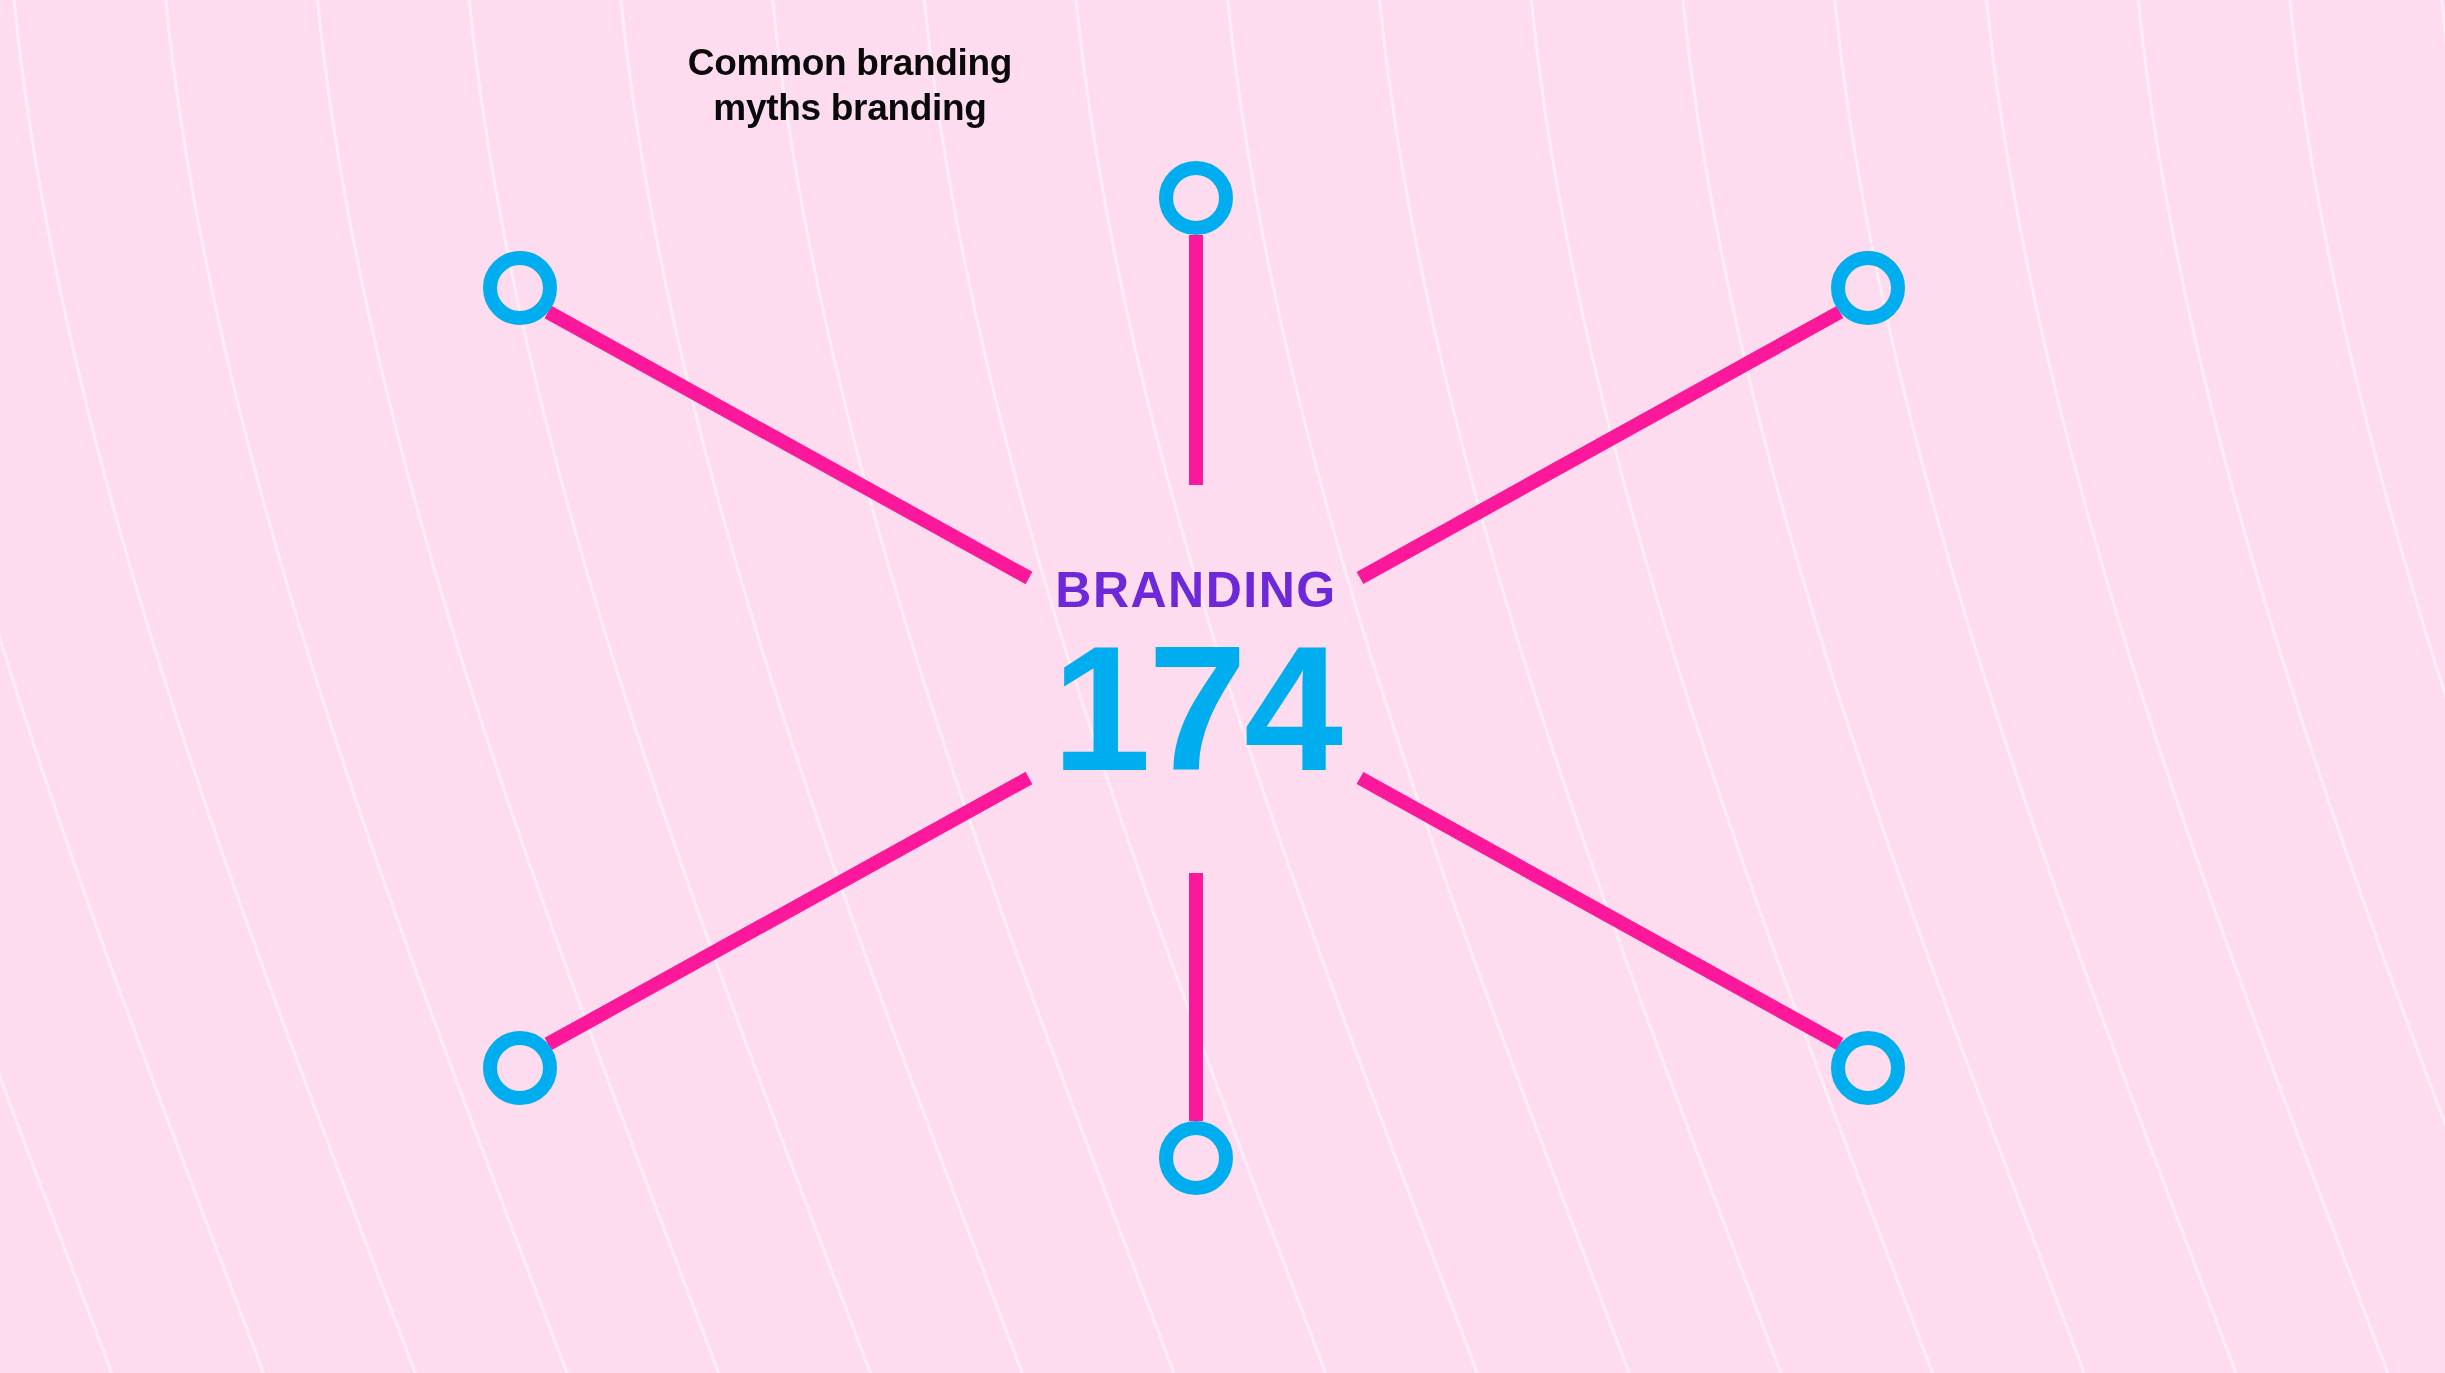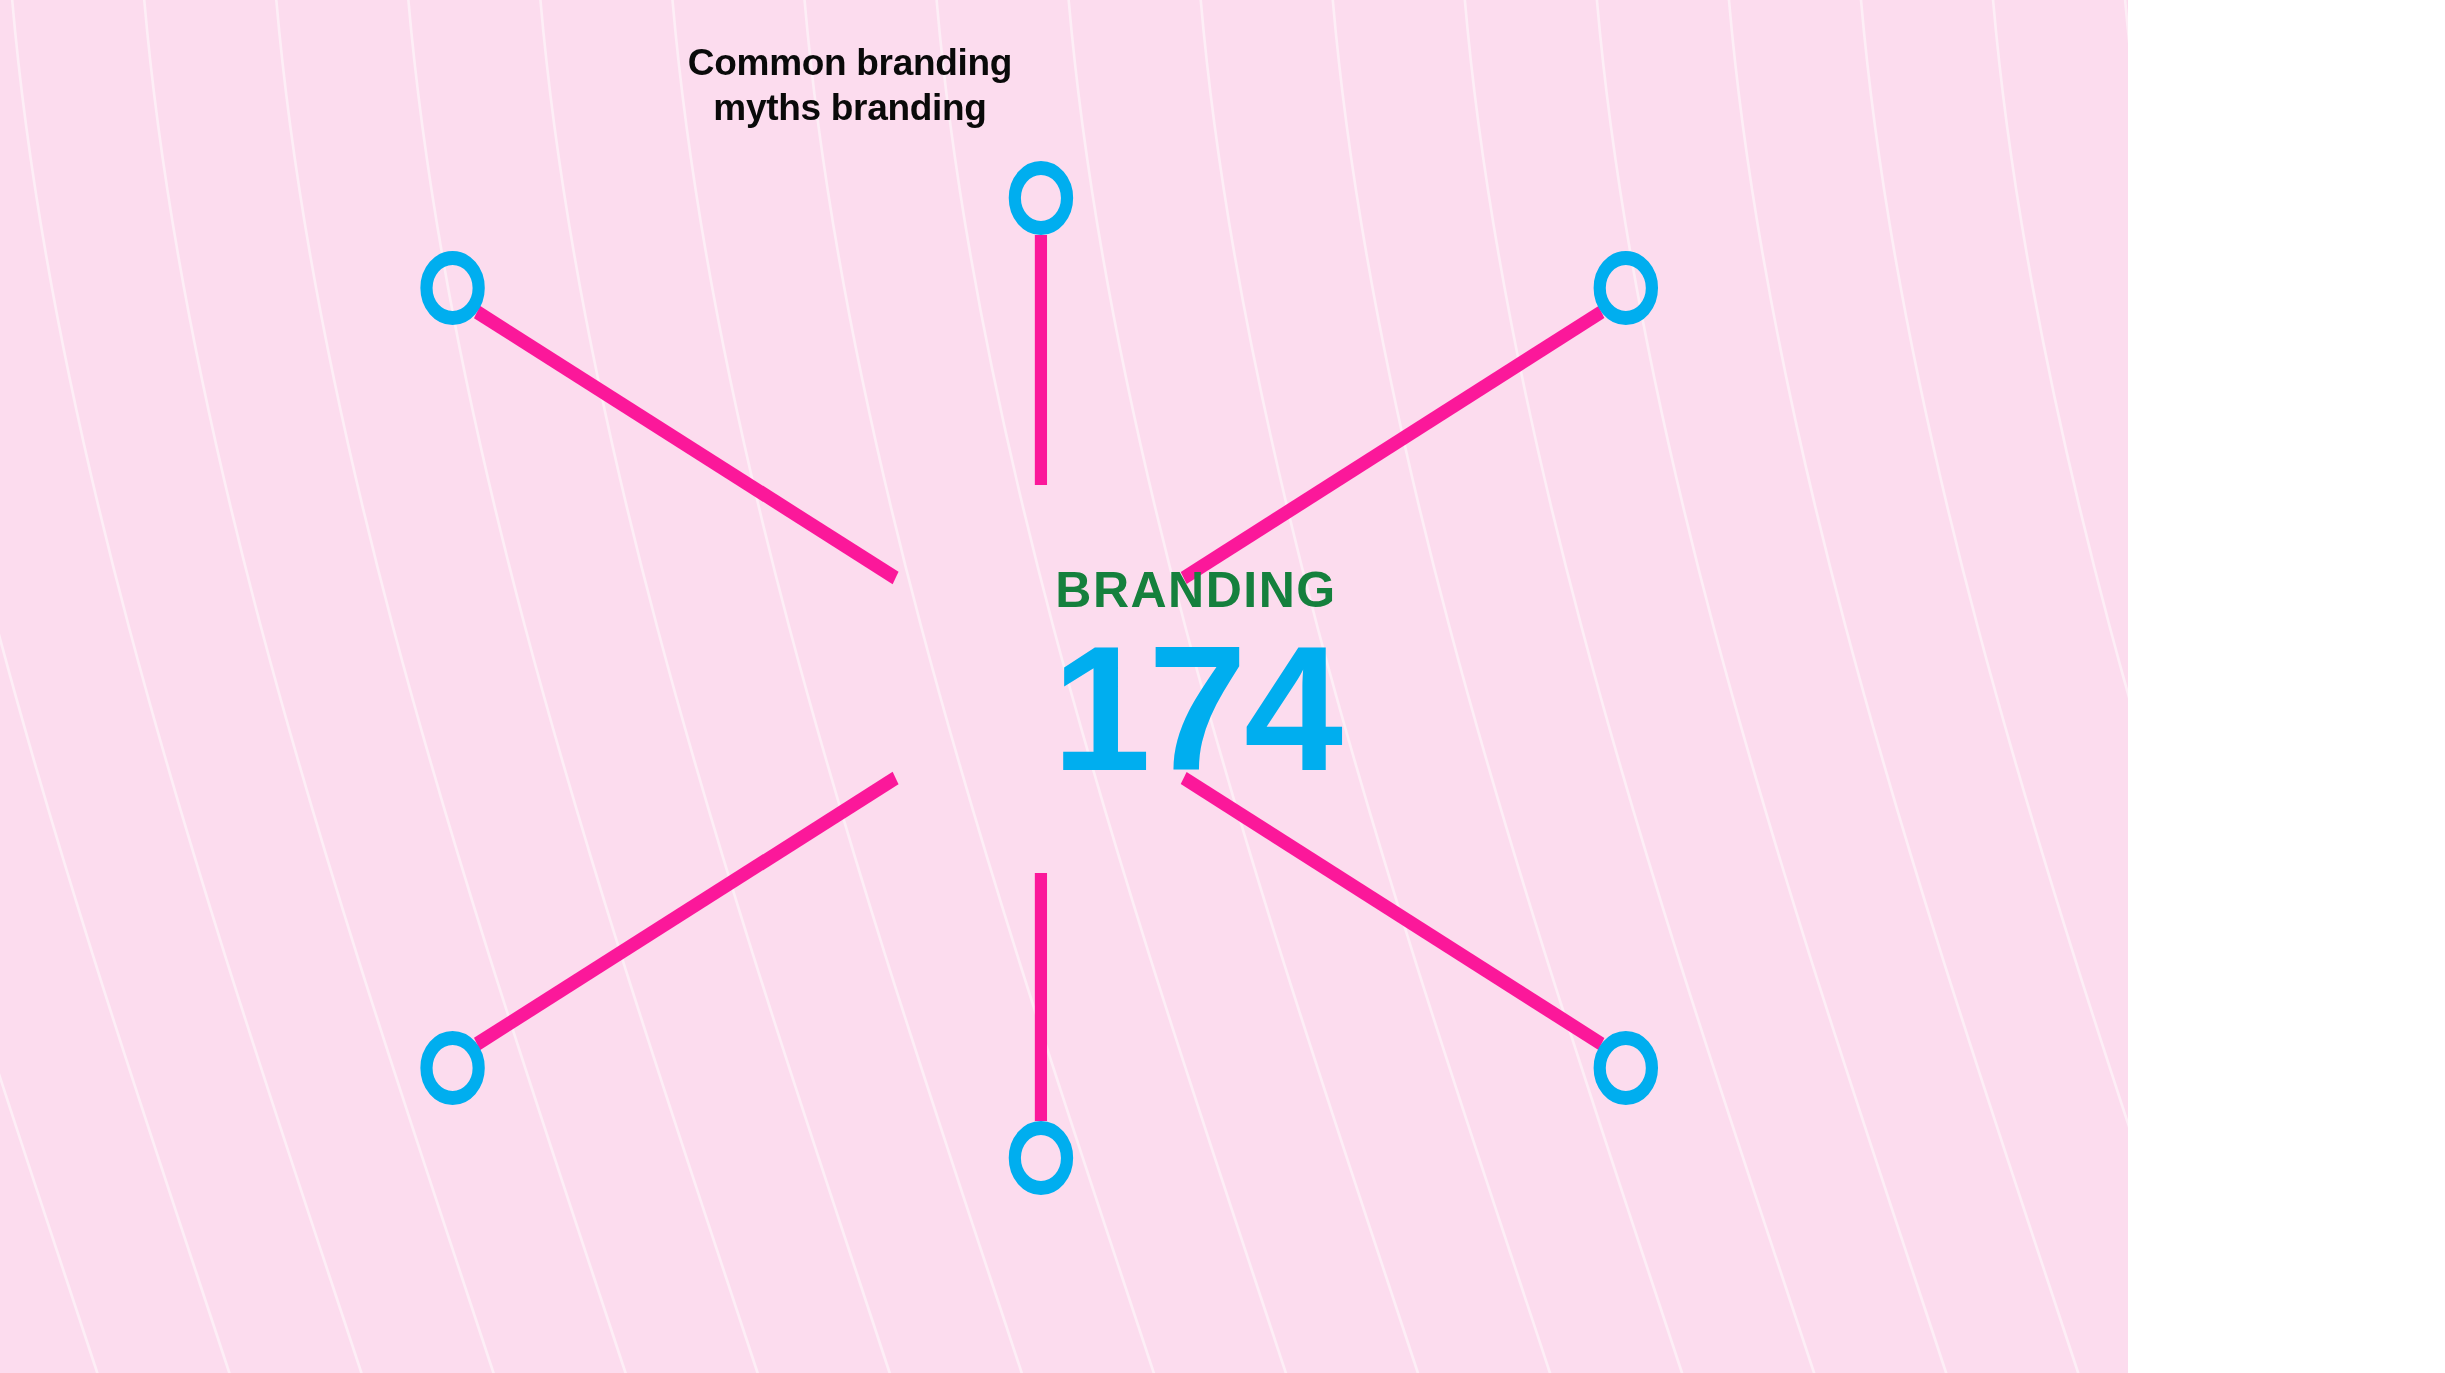--- a/index.html
+++ b/index.html
@@ -4,21 +4,21 @@
 <title>Branding 101 Infographic</title>
 <style>
   * { margin:0; padding:0; box-sizing:border-box; }
   html, body {
     width:2445px; height:1373px;
     overflow:hidden;
     font-family:"Liberation Sans", sans-serif;
   }
   #stage {
     position:relative;
-    width:2128px; height:1373px;
+    width:2445px; height:1373px;
     background:#fcdcee;
     overflow:hidden;
   }
   #bg-pattern {
     position:absolute; inset:0;
     width:100%; height:100%;
     pointer-events:none;
   }
   #spokes {
     position:absolute; inset:0;
@@ -48,21 +48,21 @@
     position:absolute;
     left:1196px;
     top:678px;
     transform:translate(-50%, -50%);
     text-align:center;
     pointer-events:none;
     line-height:1;
   }
   #brand-word {
     display:block;
-    color:#15803d;
+    color:#6d28d9;
     font-size:50px;
     font-weight:700;
     letter-spacing:1.5px;
     line-height:1;
     margin-bottom:12px;
   }
   #brand-number {
     display:block;
     color:#00aeef;
     font-size:178px;

